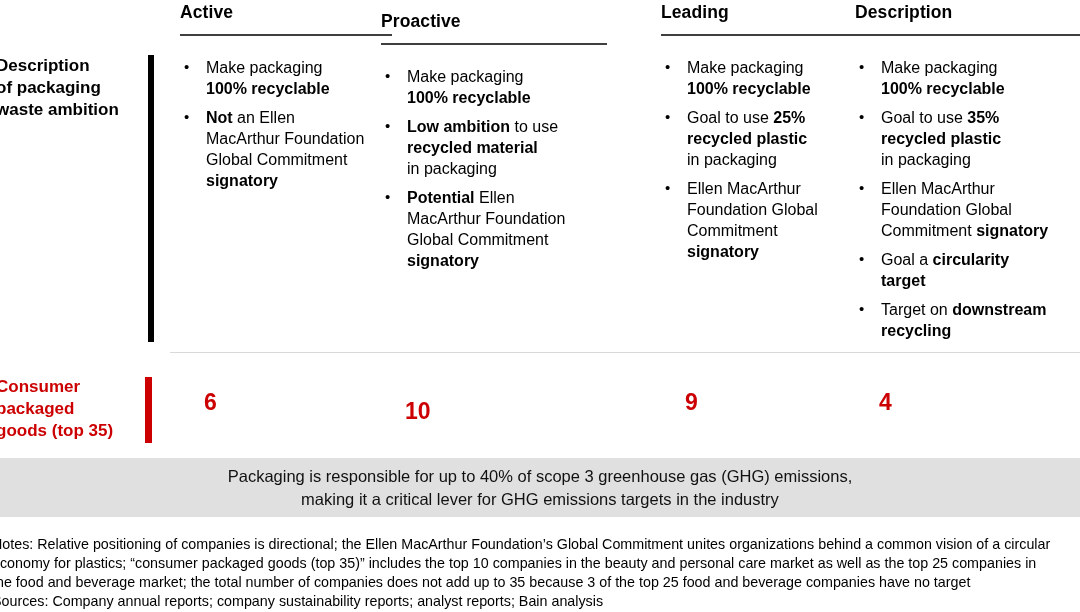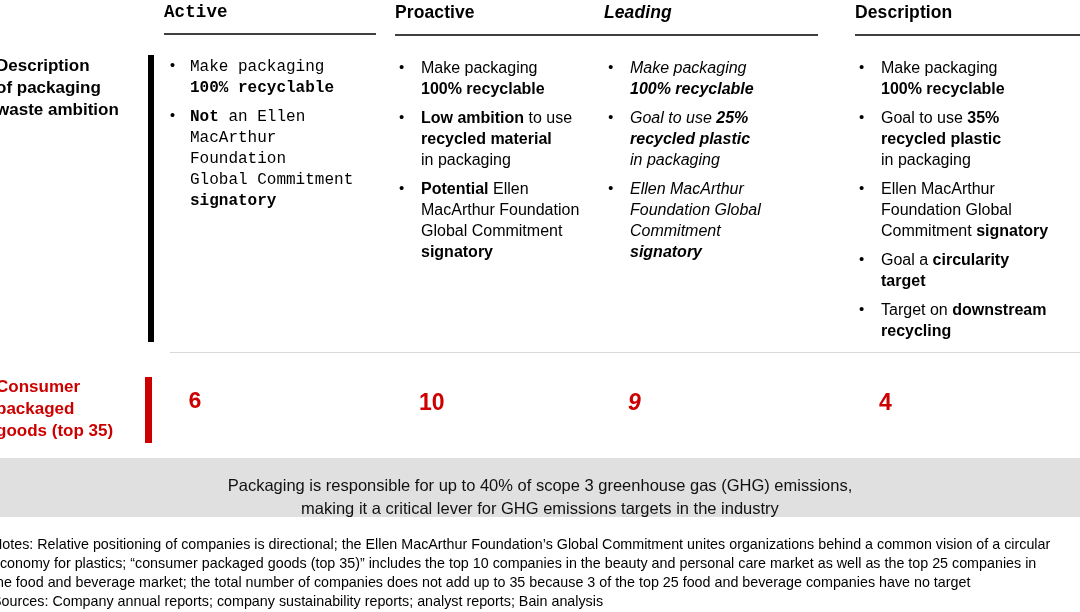--- a/index.html
+++ b/index.html
@@ -6,23 +6,23 @@
     --red:#cc0000; --banner-bg:#e0e0e0; --divider:#d9d9d9; --underline:#3f3f3f; --ink:#000;
   }
   *{margin:0;padding:0;box-sizing:border-box;}
   html,body{width:1080px;height:612px;overflow:hidden;background:#fff;}
   body{font-family:"Liberation Sans", sans-serif;color:var(--ink);}
   .slide{position:relative;width:1080px;height:612px;background:#fff;}
 
   
   .row{position:absolute;left:0;right:0;}
   .col{position:absolute;top:0;}
-  .col-0{left:164px;width:212px;font-family:Liberation Mono, monospace;}
-  .col-1{left:395px;width:226px;}
-  .col-2{left:604px;width:214px;font-style:italic;}
+  .col-0{left:180px;width:212px;}
+  .col-1{left:381px;width:226px;margin-top:9px;}
+  .col-2{left:661px;width:214px;}
   .col-3{left:855px;width:225px;}
 
   #col-headers{top:2px;}
   .header-label{font-size:17.5px;font-weight:bold;letter-spacing:.1px;}
   .header-underline{margin-top:11px;height:2px;background:var(--underline);}
 
   #col-bullets{top:57px;}
   .bullet{position:relative;padding-left:26px;margin-bottom:8px;font-size:16px;line-height:21px;white-space:pre-line;}
   .bullet .dot{position:absolute;left:4px;top:-1px;font-size:15px;}
   .b{font-weight:bold;}
@@ -31,21 +31,21 @@
   .black-bar{position:absolute;left:148px;top:55px;width:6px;height:287px;background:#000;}
 
   .divider{position:absolute;top:352px;left:170px;right:0;height:1px;background:var(--divider);}
 
   .cpg-label{position:absolute;top:376px;left:-4px;width:165px;font-size:17px;font-weight:bold;line-height:22px;white-space:pre-line;color:var(--red);}
   .red-bar{position:absolute;left:145px;top:377px;width:7px;height:66px;background:var(--red);}
   #col-numbers{top:388px;}
   .num{padding-left:24px;font-size:23px;font-weight:bold;color:var(--red);line-height:28px;}
 
   .banner{position:absolute;top:458px;left:0;width:1080px;height:59px;background:var(--banner-bg);}
-  .banner-text{padding-top:16px;text-align:center;font-size:16.5px;line-height:23px;color:#111;white-space:pre-line;}
+  .banner-text{padding-top:7px;text-align:center;font-size:16.5px;line-height:23px;color:#111;white-space:pre-line;}
 
   .notes{position:absolute;top:535px;left:-8px;width:1200px;font-size:14.3px;line-height:19px;white-space:pre;color:#000;}
 </style>
 </head>
 <body>
 
 <div class="slide">
 
   <div id="col-headers" class="row">
       <div class="col col-0"><span class="header-label">Active</span><div class="header-underline"></div></div>

